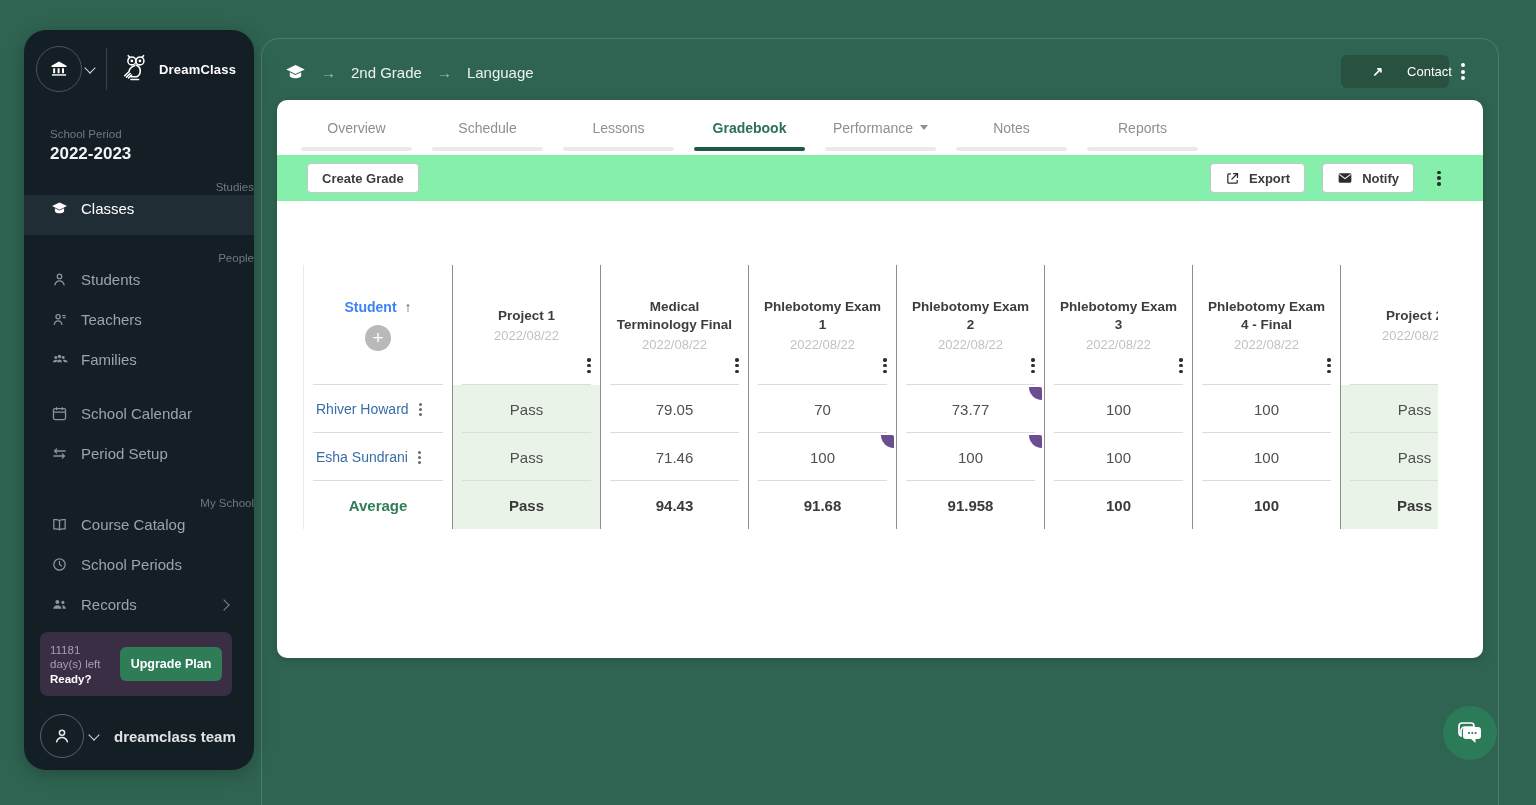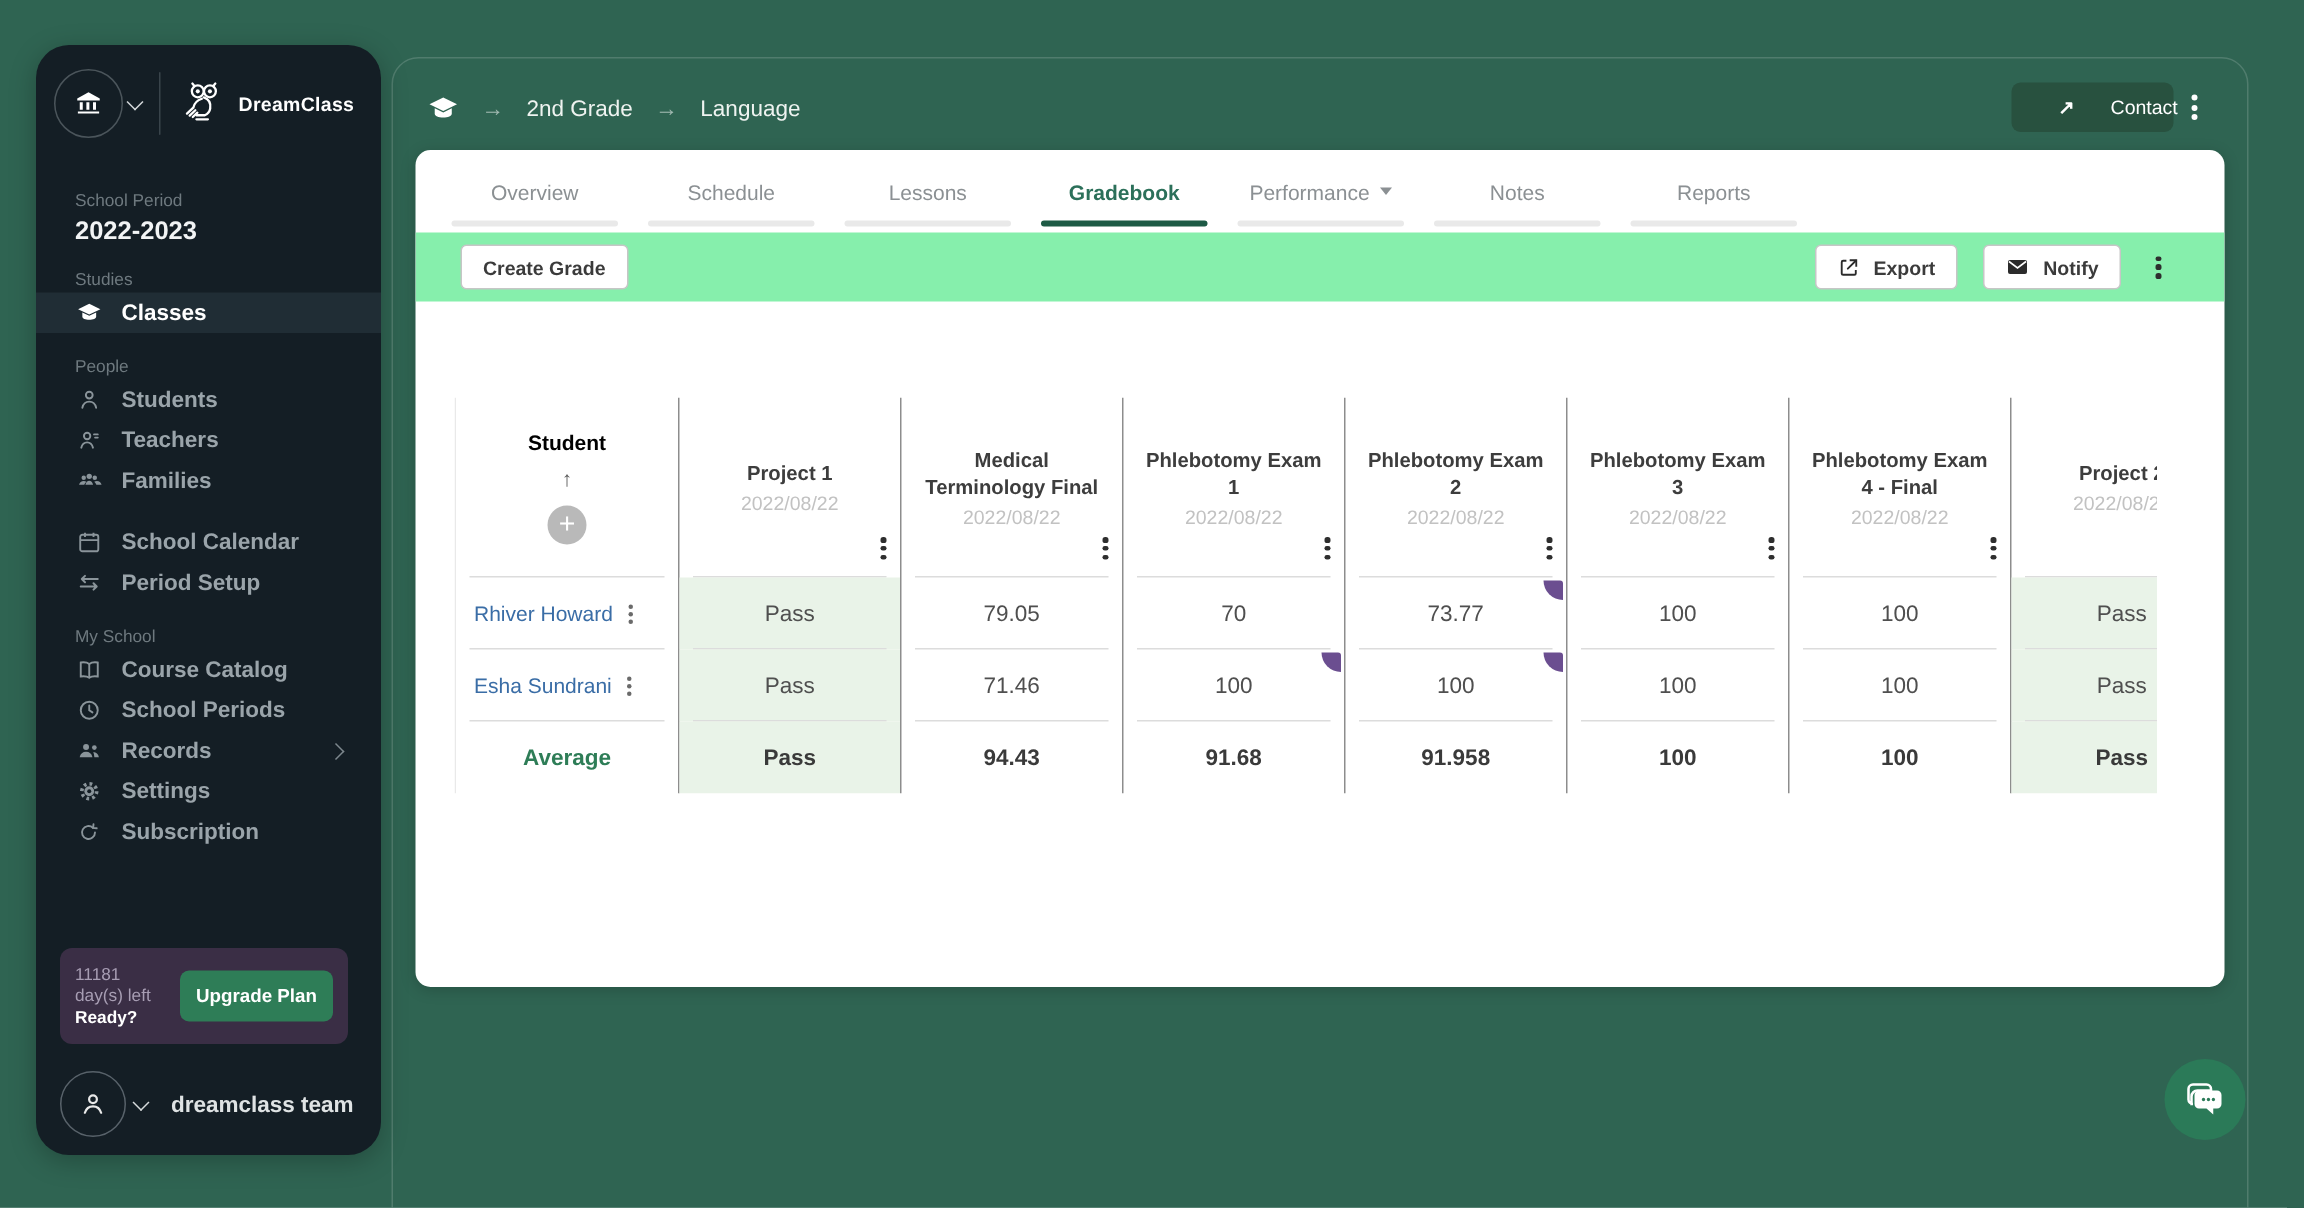--- a/index.html
+++ b/index.html
@@ -11,23 +11,23 @@
   .sb-top{display:flex;align-items:center;padding:16px 10px 0 12px;}
   .org-btn{width:46px;height:46px;border:1px solid #4b555b;border-radius:50%;display:flex;align-items:center;justify-content:center;color:#fff;flex:none;background:none;cursor:pointer;}
   .chev-d{width:7px;height:7px;border-right:1.8px solid #d6dadc;border-bottom:1.8px solid #d6dadc;transform:rotate(45deg);display:inline-block;margin-left:4px;margin-top:-3px;}
   .sb-divider{width:1px;height:42px;background:#39444b;margin:0 10px 0 12px;border-radius:1px;}
   .brand{display:flex;align-items:center;gap:6px;color:#fff;}
   .brand-name{font-size:13px;font-weight:700;letter-spacing:.2px;}
   .sp-block{padding:36px 0 0 26px;}
   .sp-label{font-size:11.5px;color:#6e797f;}
   .sp-value{font-size:17px;font-weight:700;color:#f2f4f5;margin-top:4px;}
   .sb-nav{margin-top:8px;}
-  .sb-group-label{font-size:11.5px;color:#6e797f;padding:0 0 2px 26px;margin-top:17px;}
+  .sb-group-label{font-size:11.5px;color:#6e797f;padding:0 0 2px 26px;margin-top:17px;text-align:right;}
   .sb-group.gap{margin-top:14px;}
-  .sb-item{display:flex;align-items:center;gap:13px;padding:5px 10px 5px 26px;font-size:15px;font-weight:700;color:#9aa4aa;cursor:pointer;line-height:17px;}
+  .sb-item{display:flex;align-items:center;gap:13px;padding:5px 10px 18px 26px;font-size:15px;font-weight:400;color:#9aa4aa;cursor:pointer;line-height:17px;}
   .sb-item .icon{width:18px;display:flex;justify-content:center;color:#8a949a;flex:none;}
   .sb-item.active{background:#202d35;color:#fff;}
   .sb-item.active .icon{color:#fff;}
   .chev-r{width:7px;height:7px;border-top:1.8px solid #7d878d;border-right:1.8px solid #7d878d;transform:rotate(45deg);margin-left:auto;margin-right:16px;flex:none;}
   .upgrade{position:absolute;left:16px;bottom:74px;width:192px;height:64px;background:#3a2e45;border-radius:8px;display:flex;align-items:center;padding:8px 10px;box-sizing:border-box;gap:6px;}
   .u-left{width:64px;font-size:11.5px;color:#a79db3;line-height:14px;}
   .u-ready{color:#fff;font-weight:700;margin-top:1px;}
   .u-btn{flex:1;background:#2e7d57;color:#fff;font-weight:700;font-size:12.5px;border:none;border-radius:6px;height:34px;cursor:pointer;font-family:inherit;}
   .user-row{position:absolute;left:16px;bottom:12px;display:flex;align-items:center;gap:10px;cursor:pointer;}
   .user-circle{width:42px;height:42px;border:1.5px solid #58626a;border-radius:50%;display:flex;align-items:center;justify-content:center;}
@@ -62,21 +62,21 @@
   
   .table-wrap{position:absolute;left:26px;top:165px;width:1135px;height:264px;overflow:hidden;}
   .gtable{display:flex;width:1186px;height:264px;}
   .gcol{width:148px;flex:none;display:flex;flex-direction:column;border-left:1px solid #8d8d8d;box-sizing:border-box;}
   .gcol.studentcol{width:149px;border-left:1px solid #e9e9e9;}
   .hcell{height:120px;flex:none;position:relative;display:flex;flex-direction:column;align-items:center;justify-content:center;padding:0 10px;text-align:center;box-sizing:border-box;}
   .hcell::after,.cell:not(.last)::after{content:"";position:absolute;left:9px;right:9px;bottom:0;height:1px;background:#dcdcdc;}
   .h-title{font-weight:700;font-size:13.5px;color:#3d3d3d;line-height:1.3;}
   .h-date{font-size:13px;color:#c2c2c2;margin-top:3px;}
   .hcell .kebab{position:absolute;right:9px;bottom:12px;color:#2e2e2e;}
-  .s-head{display:flex;align-items:center;gap:8px;font-weight:700;font-size:14px;color:#000000;flex-direction:column;}
+  .s-head{display:flex;align-items:center;gap:8px;font-weight:700;font-size:14px;color:#3b82f6;}
   .sort-up{color:#5a5a5a;font-size:14px;}
   .sort-up::before{content:"\2191";}
   .plus-btn{width:26px;height:26px;border-radius:50%;background:#b9b9b9;color:#fff;border:none;font-size:19px;line-height:24px;margin-top:10px;cursor:pointer;display:flex;align-items:center;justify-content:center;font-family:inherit;}
   .plus-btn::before{content:"+";}
   .cell{position:relative;flex:1;display:flex;align-items:center;justify-content:center;font-size:15px;color:#4f4f4f;box-sizing:border-box;}
   .gcol.hl .cell{background:#e9f3e8;}
   .cell.avgv{font-weight:700;color:#3a3a3a;}
   .cell.studentc{justify-content:flex-start;padding-left:12px;gap:10px;}
   .s-name{color:#3a6da6;font-weight:400;font-size:14px;}
   .cell .kebab{color:#6a6a6a;height:13px;width:3px;}

